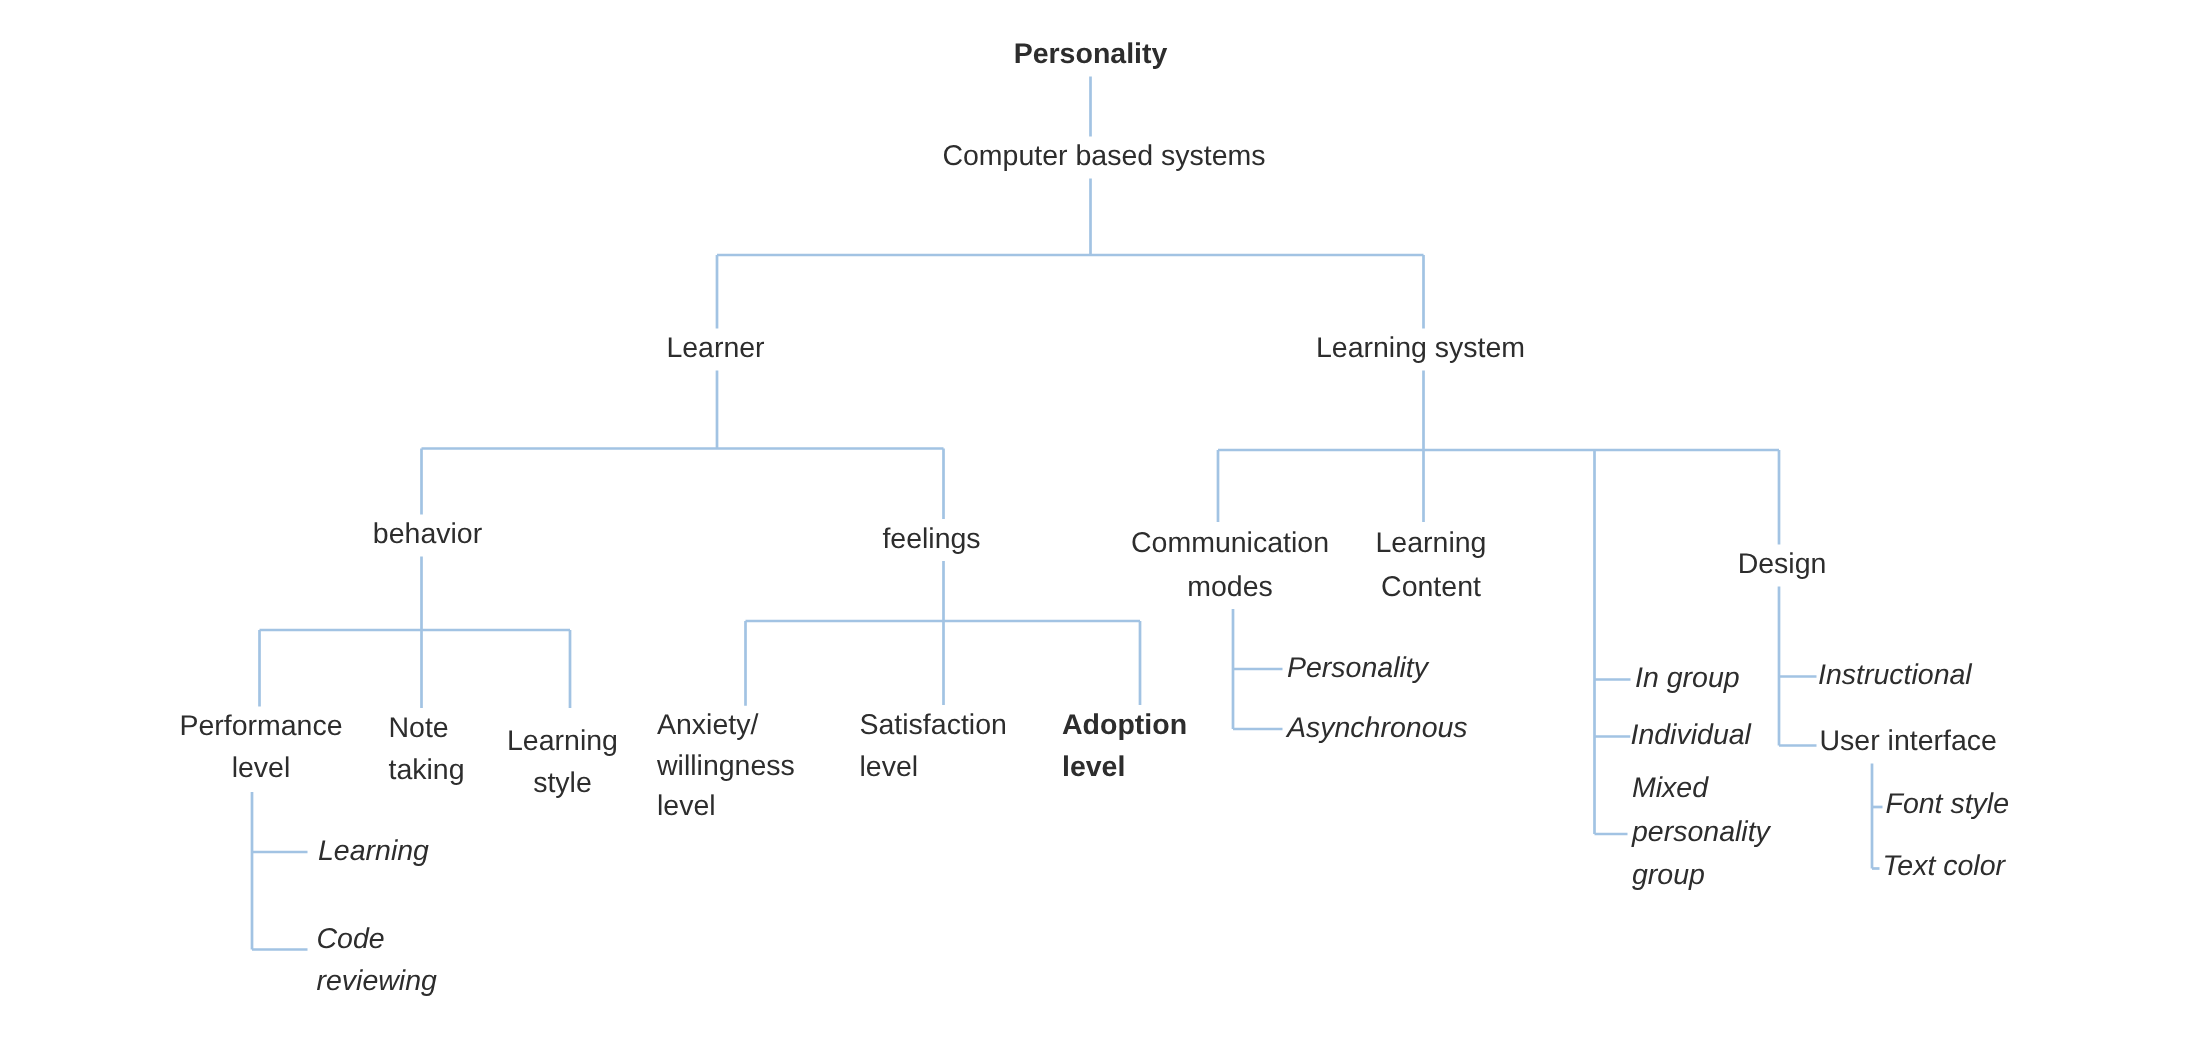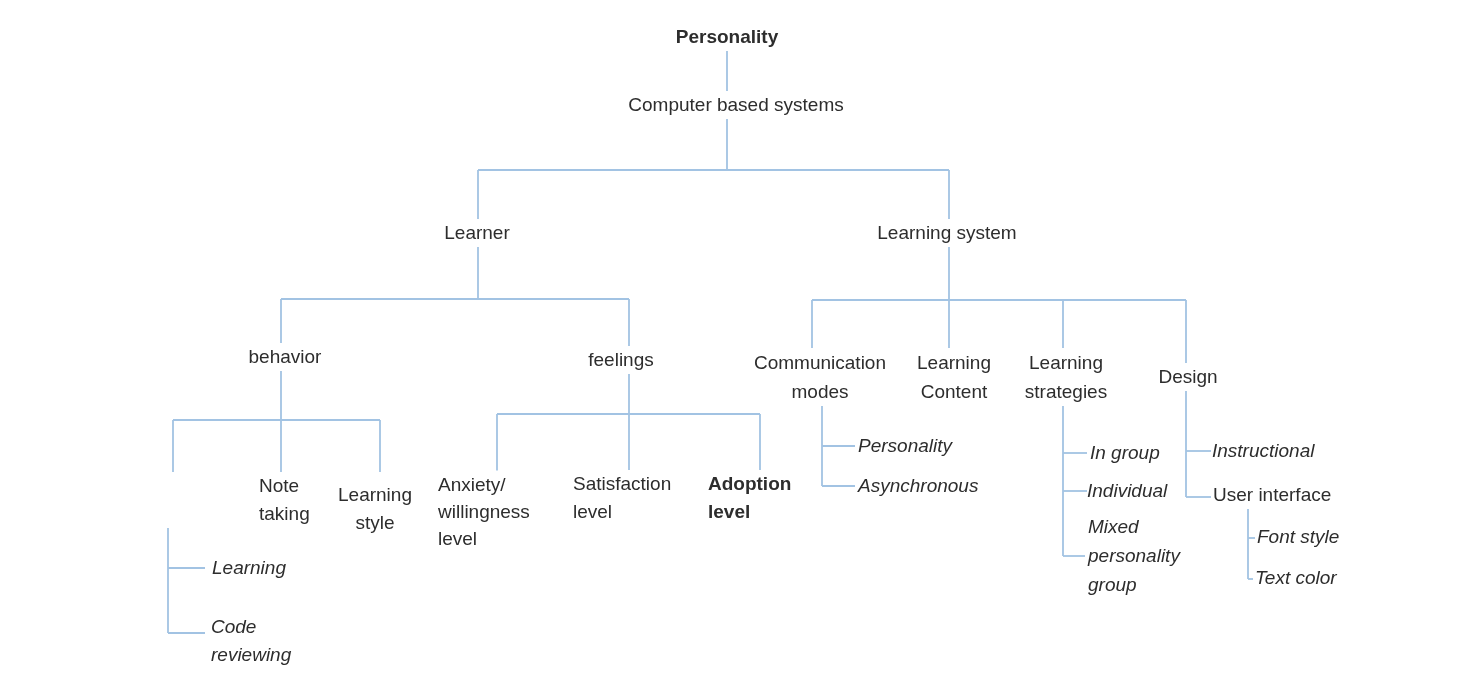--- a/index.html
+++ b/index.html
@@ -86,33 +86,33 @@
 
   <div class="node root" style="left:727px;top:37px;">Personality</div>
   <div class="node" style="left:736px;top:105px;">Computer based systems</div>
 
   <div class="node" style="left:477px;top:233px;">Learner</div>
   <div class="node" style="left:947px;top:233px;">Learning system</div>
 
   <div class="node" style="left:285px;top:357px;">behavior</div>
   <div class="node" style="left:621px;top:360px;">feelings</div>
 
+  <div class="node wrap" style="left:174px;top:499px;width:135px;">Performance level</div>
   <div class="node-l wrap" style="left:259px;top:500px;width:64px;">Note taking</div>
   <div class="node wrap" style="left:375px;top:509px;width:95px;">Learning style</div>
 
   <div class="node-l leaf" style="left:212px;top:568px;">Learning</div>
   <div class="node-l leaf wrap" style="left:211px;top:641px;width:100px;">Code reviewing</div>
 
   <div class="node-l wrap" style="left:438px;top:511px;width:116px;line-height:27px;">Anxiety/ willingness level</div>
   <div class="node-l wrap" style="left:573px;top:498px;width:118px;">Satisfaction level</div>
   <div class="node-l wrap" style="left:708px;top:498px;width:96px;font-weight:bold;">Adoption level</div>
 
   <div class="node wrap" style="left:954px;top:377px;width:100px;line-height:29px;">Learning Content</div>
   <div class="node wrap" style="left:820px;top:377px;width:165px;line-height:29px;">Communication modes</div>
-  <div class="node wrap" style="left:1066px;top:377px;width:105px;line-height:29px;">Learning strategies</div>
   <div class="node" style="left:1188px;top:377px;">Design</div>
 
   <div class="node-l leaf" style="left:858px;top:446px;">Personality</div>
   <div class="node-l leaf" style="left:858px;top:486px;">Asynchronous</div>
 
   <div class="node-l leaf" style="left:1090px;top:453px;">In group</div>
   <div class="node-l leaf" style="left:1087px;top:491px;">Individual</div>
   <div class="node-l leaf wrap" style="left:1088px;top:555px;width:112px;line-height:29px;">Mixed personality group</div>
 
   <div class="node-l leaf" style="left:1212px;top:451px;">Instructional</div>

